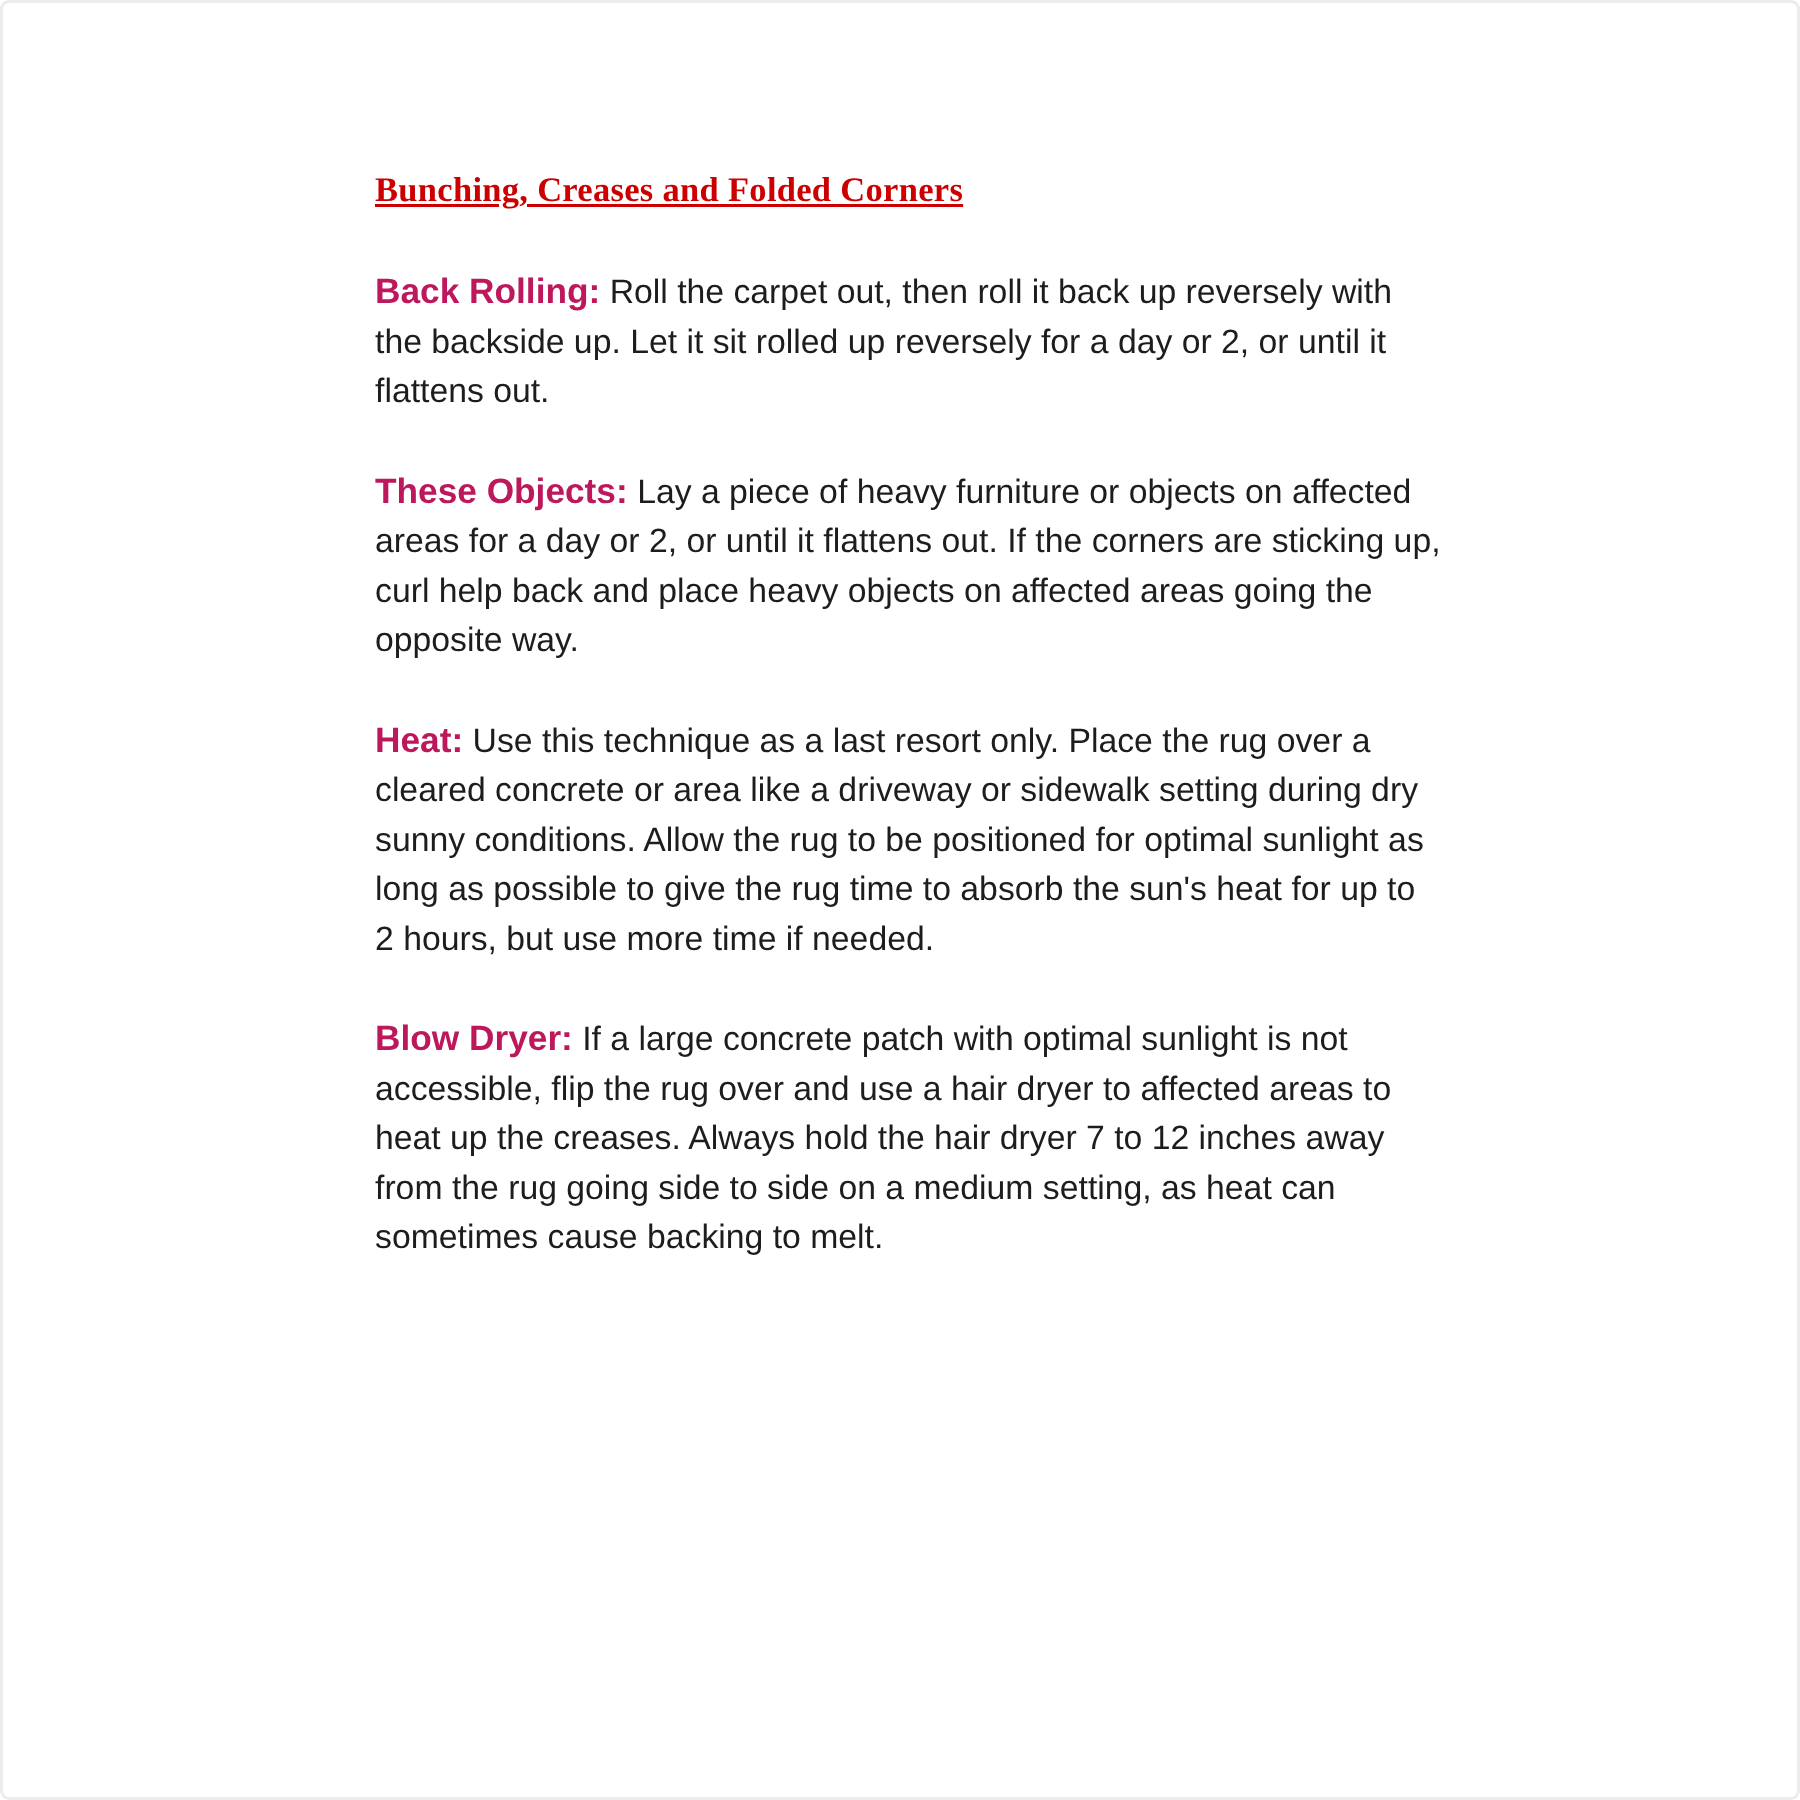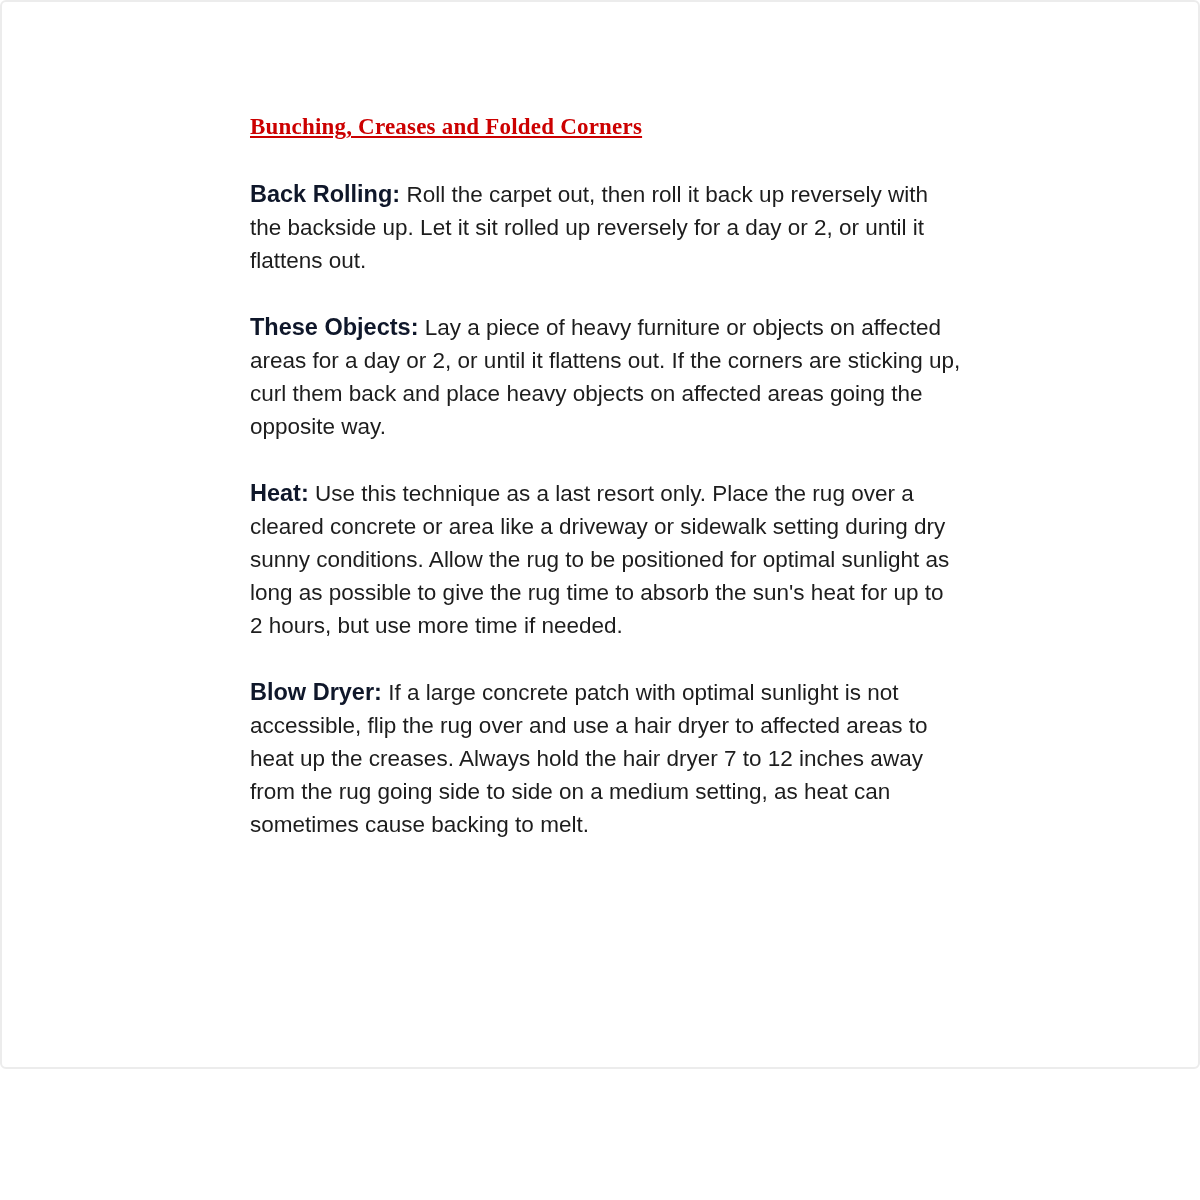--- a/index.html
+++ b/index.html
@@ -3,21 +3,21 @@
 <meta charset="utf-8">
 <style>
   html, body {
     margin: 0;
     padding: 0;
     background: #ffffff;
   }
   .canvas {
     position: relative;
     width: 1200px;
-    height: 1069px;
+    height: 1200px;
     background: #ffffff;
     box-sizing: border-box;
     border: 2px solid #ececec;
     border-radius: 6px;
     overflow: hidden;
     font-family: "Liberation Sans", "DejaVu Sans", sans-serif;
   }
   .doc {
     position: absolute;
     top: 112px;
@@ -39,40 +39,40 @@
     line-height: 33px;
     margin: 0 0 34px 0;
     color: #1d1d1d;
   }
   .para:last-child {
     margin-bottom: 16px;
   }
   .section-label {
     font-weight: bold;
     font-size: 23.5px;
-    color: #0f172a;
+    color: #be185d;
   }
 </style>
 </head>
 <body>
 
 <div class="canvas">
   <div class="doc">
 
     <h1 class="heading">Bunching, Creases and Folded Corners</h1>
 
 
     <p class="para">
       <span class="section-label">Back Rolling:</span>
       <span>Roll the carpet out, then roll it back up reversely with the backside up. Let it sit rolled up reversely for a day or 2, or until it flattens out.</span>
     </p>
 
     <p class="para">
       <span class="section-label">These Objects:</span>
-      <span>Lay a piece of heavy furniture or objects on affected areas for a day or 2, or until it flattens out. If the corners are sticking up, curl them back and place heavy objects on affected areas going the opposite way.</span>
+      <span>Lay a piece of heavy furniture or objects on affected areas for a day or 2, or until it flattens out. If the corners are sticking up, curl help back and place heavy objects on affected areas going the opposite way.</span>
     </p>
 
     <p class="para">
       <span class="section-label">Heat:</span>
       <span>Use this technique as a last resort only. Place the rug over a cleared concrete or area like a driveway or sidewalk setting during dry sunny conditions. Allow the rug to be positioned for optimal sunlight as long as possible to give the rug time to absorb the sun's heat for up to 2 hours, but use more time if needed.</span>
     </p>
 
     <p class="para">
       <span class="section-label">Blow Dryer:</span>
       <span>If a large concrete patch with optimal sunlight is not accessible, flip the rug over and use a hair dryer to affected areas to heat up the creases. Always hold the hair dryer 7 to 12 inches away from the rug going side to side on a medium setting, as heat can sometimes cause backing to melt.</span>

